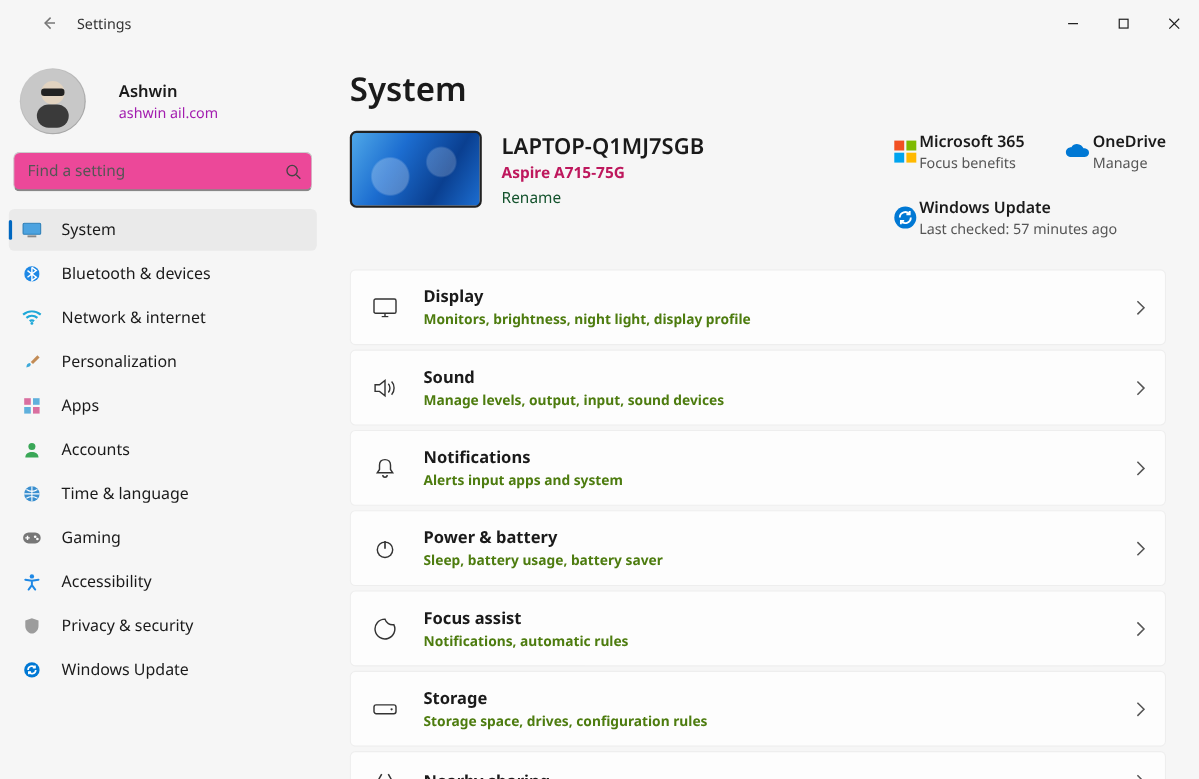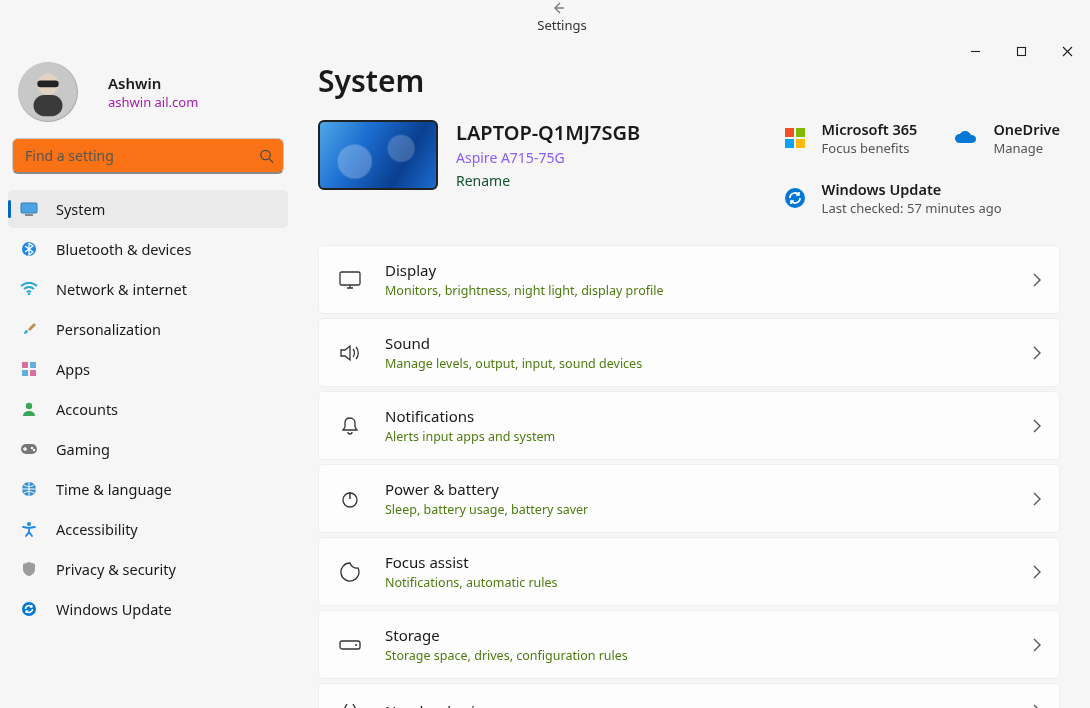--- a/index.html
+++ b/index.html
@@ -1,65 +1,65 @@
 <!DOCTYPE html>
 <html><head>
 <meta charset="utf-8">
 <style>
   * { margin: 0; padding: 0; box-sizing: border-box; font-family: "Segoe UI Variable", "Segoe UI", system-ui, sans-serif; }
   body { width: 1090px; height: 708px; background: #f6f6f6; overflow: hidden; color: #1a1a1a; }
 
   
-  .titlebar { display: flex; align-items: center; height: 42px; padding: 0 0 0 26px; flex-direction: column; }
+  .titlebar { display: flex; align-items: center; height: 42px; padding: 0 0 0 26px; }
   .titlebar .back { width: 36px; height: 36px; display:flex; align-items:center; justify-content:center; border-radius: 4px; }
   .titlebar .title { margin-left: 8px; font-size: 13px; color: #333; }
   .win-controls { margin-left: auto; display: flex; }
   .win-btn { width: 46px; height: 34px; display:flex; align-items:center; justify-content:center; }
 
   .layout { display: flex; height: calc(100% - 42px); }
 
   
   .sidebar { width: 300px; padding: 6px 12px 0 8px; flex-shrink: 0; }
   .profile { display:flex; align-items:center; margin: 14px 0 16px 10px; gap: 30px; }
   .avatar { width: 60px; height: 60px; border-radius: 50%; background: linear-gradient(135deg,#cfcfcf,#9e9e9e); display:flex; align-items:center; justify-content:center; overflow:hidden; }
   .avatar svg { width: 58px; height: 58px; }
   .profile-name { font-size: 15px; font-weight: 600; }
   .profile-email { font-size: 13px; color: #a21caf; }
   .search-wrap { margin: 0 4px 16px 4px; position: relative; }
-  .search { width: 100%; height: 36px; border: 1px solid #ccc; border-bottom: 2px solid #888; border-radius: 6px; padding: 0 36px 0 12px; font-size: 14px; background: #f97316; color:#333; }
+  .search { width: 100%; height: 36px; border: 1px solid #ccc; border-bottom: 2px solid #888; border-radius: 6px; padding: 0 36px 0 12px; font-size: 14px; background: #ec4899; color:#333; }
   .search::placeholder { color:#555; }
   .search-icon { position:absolute; right:10px; top:50%; transform:translateY(-50%); color:#444; }
 
   .nav { display:flex; flex-direction:column; gap:2px; }
   .nav-item { display:flex; align-items:center; height:38px; border-radius:5px; padding:0 12px; gap:18px; font-size:14.5px; cursor:pointer; position:relative; }
   .nav-item.active { background:#eaeaea; }
   .nav-item.active::before { content:""; position:absolute; left:0; top:10px; bottom:10px; width:3px; background:#0067c0; border-radius:3px; }
   .nav-icon { width:18px; height:18px; display:flex; align-items:center; justify-content:center; flex-shrink:0; }
 
   
   .main { flex: 1; padding: 12px 30px 0 18px; overflow-y:auto; }
   .page-title { font-size: 30px; font-weight: 600; margin: 6px 0 18px 0; }
 
   .header-row { display:flex; align-items:flex-start; gap: 0; margin-bottom: 28px; }
-  .device-block { display:flex; align-items:center; gap:18px; width: 440px; }
+  .device-block { display:flex; gap:18px; width: 440px; }
   .device-thumb { width:120px; height:70px; border-radius:6px; border:2px solid #222; background: linear-gradient(120deg,#4fa8e8 0%,#1c6dd0 35%,#0a3f90 70%,#1c6dd0 100%); position:relative; overflow:hidden; }
   .device-thumb::after { content:""; position:absolute; inset:0; background: radial-gradient(circle at 30% 60%, rgba(255,255,255,.25) 0 18%, transparent 20%), radial-gradient(circle at 70% 40%, rgba(255,255,255,.2) 0 14%, transparent 16%); }
   .device-name { font-size:20px; font-weight:600; }
-  .device-model { font-size:14px; color:#8b5cf6; margin:2px 0 4px 0; }
+  .device-model { font-size:14px; color:#be185d; margin:2px 0 4px 0;font-weight:bold; }
   .device-rename { font-size:14px; color:#14532d; cursor:pointer; }
 
   .promo-col { display:flex; flex-direction:column; gap:22px; margin-left:auto; }
   .promo-row { display:flex; gap:36px; }
-  .promo-item { display:flex; align-items:center; gap:14px; cursor:pointer; }
+  .promo-item { display:flex; align-items:center; cursor:pointer; }
   .promo-icon { width:26px; height:26px; display:flex; align-items:center; justify-content:center; flex-shrink:0; }
   .promo-title { font-size:14.5px; font-weight:600; }
   .promo-sub { font-size:13px; color:#555; }
 
   .cards { display:flex; flex-direction:column; gap:4px; }
-  .card { display:flex; align-items:center; background:#fdfdfd; border:1px solid #eee; border-radius:5px; padding:14px 18px; cursor:pointer; }
+  .card { display:flex; align-items:center; background:#fdfdfd; border:1px solid #eee; border-radius:5px; padding:14px 18px; cursor:pointer;font-weight:bold; }
   .card-icon { width:26px; height:26px; display:flex; align-items:center; justify-content:center; margin-right:22px; color:#333; flex-shrink:0; }
   .card-title { font-size:15px; }
   .card-sub { font-size:12.5px; color:#4d7c0f; margin-top:2px; }
   .card-chevron { margin-left:auto; color:#555; }
 
   svg { display:block; }
 </style>
 </head>
 <body>
 
@@ -170,37 +170,37 @@
           <span class="nav-icon">
             <svg width="16" height="16" viewBox="0 0 16 16">
               <circle cx="8" cy="5" r="3.2" fill="#3aa757"></circle>
               <path d="M2 15c0-3.5 3-5 6-5s6 1.5 6 5z" fill="#3aa757"></path>
             </svg>
           </span>
           <span>Accounts</span>
         </div>
         <div class="nav-item">
           <span class="nav-icon">
+            <svg width="16" height="16" viewBox="0 0 16 16">
+              <circle cx="8" cy="8" r="7" fill="#3a8fcf"></circle>
+              <path d="M8 1v14M1 8h14M3 4c3 2 7 2 10 0M3 12c3-2 7-2 10 0" fill="none" stroke="#fff" stroke-width="1"></path>
+            </svg>
+          </span>
+          <span>Time &amp; language</span>
+        </div>
+        <div class="nav-item">
+          <span class="nav-icon">
             <svg width="18" height="12" viewBox="0 0 18 12">
               <rect x="1" y="1" width="16" height="10" rx="5" fill="#777"></rect>
               <circle cx="12" cy="5" r="1.2" fill="#fff"></circle>
               <circle cx="14" cy="7" r="1.2" fill="#fff"></circle>
               <path d="M5 4v4M3 6h4" stroke="#fff" stroke-width="1.3"></path>
             </svg>
           </span>
           <span>Gaming</span>
-        </div>
-        <div class="nav-item">
-          <span class="nav-icon">
-            <svg width="16" height="16" viewBox="0 0 16 16">
-              <circle cx="8" cy="8" r="7" fill="#3a8fcf"></circle>
-              <path d="M8 1v14M1 8h14M3 4c3 2 7 2 10 0M3 12c3-2 7-2 10 0" fill="none" stroke="#fff" stroke-width="1"></path>
-            </svg>
-          </span>
-          <span>Time &amp; language</span>
         </div>
         <div class="nav-item">
           <span class="nav-icon">
             <svg width="16" height="16" viewBox="0 0 16 16">
               <circle cx="8" cy="3" r="2" fill="#1e88e5"></circle>
               <path d="M2 6l6 1 6-1M8 7v4m0 0-3 4m3-4 3 4" stroke="#1e88e5" stroke-width="1.8" fill="none" stroke-linecap="round"></path>
             </svg>
           </span>
           <span>Accessibility</span>
         </div>

